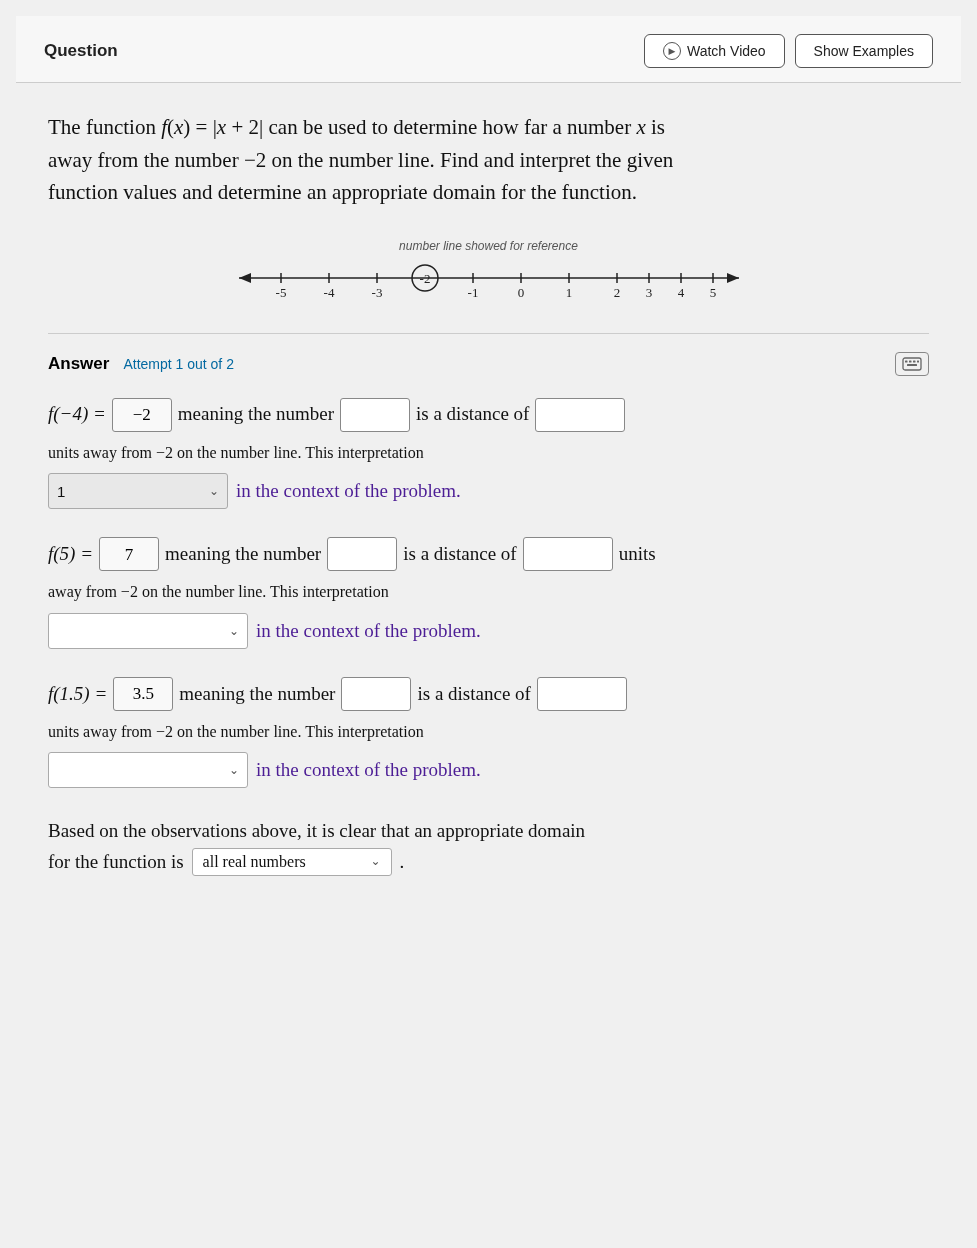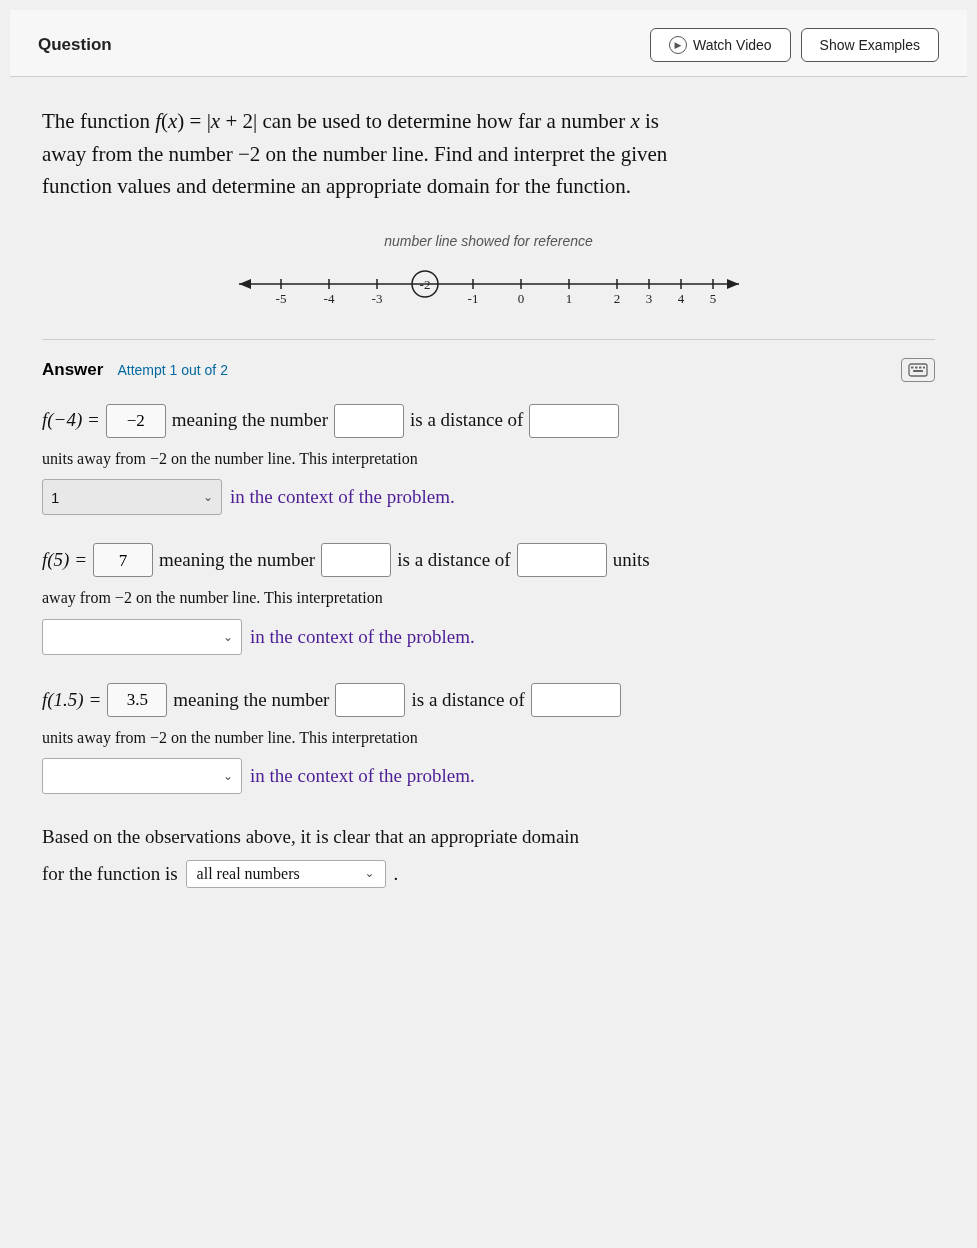--- a/index.html
+++ b/index.html
@@ -8,21 +8,21 @@
       font-family: 'Georgia', serif;
       display: flex;
       justify-content: center;
       min-height: 1248px;
       padding: 0;
     }
     .page {
       background: #f0f0f0;
       width: 977px;
       min-height: 1248px;
-      padding: 10px;
+      padding: 16px;
     }
     .header {
       display: flex;
       align-items: center;
       justify-content: space-between;
       padding: 18px 28px 14px 28px;
       border-bottom: 1px solid #ccc;
       background: #f7f7f7;
     }
     .header-title {
@@ -79,23 +79,23 @@
       margin-bottom: 30px;
       font-family: 'Georgia', serif;
     }
     .number-line-section {
       display: flex;
       flex-direction: column;
       align-items: center;
       margin: 10px 0 30px 0;
     }
     .number-line-label {
-      font-size: 14px;
+      font-size: 12px;
       color: #555;
-      margin-bottom: 10px;
+      margin-bottom: 0;
       font-family: Arial, sans-serif;
       font-style: italic;
     }
     .number-line-container {
       position: relative;
       width: 520px;
       height: 50px;
     }
     .number-line-svg {
       width: 100%;
@@ -426,21 +426,21 @@
           <div class="dropdown-box">
             <span></span>
             <span class="dropdown-chevron">⌄</span>
           </div>
           <span class="context-text">in the context of the problem.</span>
         </div>
       </div>
 
       
       <div class="domain-section">
-        <div style="margin-bottom:6px;">Based on the observations above, it is clear that an appropriate domain</div>
+        <div style="margin-bottom:0;">Based on the observations above, it is clear that an appropriate domain</div>
         <div class="domain-line">
           <span>for the function is</span>
           <div class="domain-dropdown">
             <span>all real numbers</span>
             <span class="dropdown-chevron">⌄</span>
           </div>
           <span>.</span>
         </div>
       </div>
 

